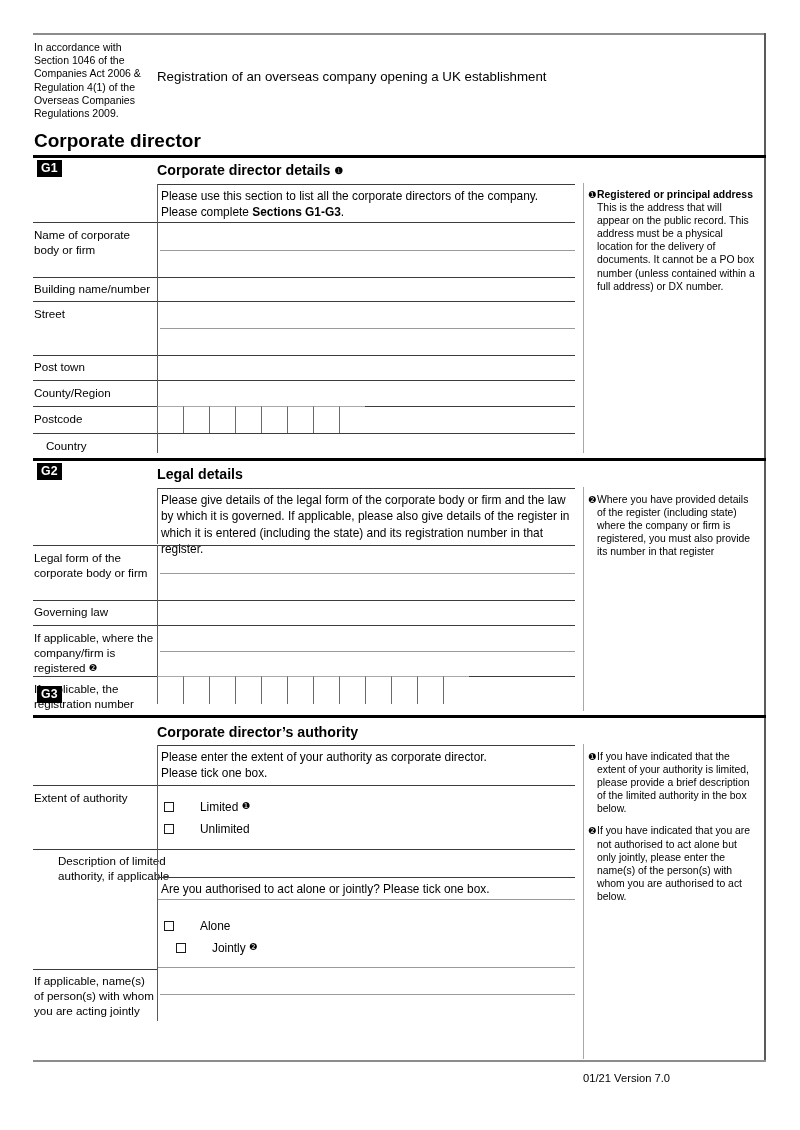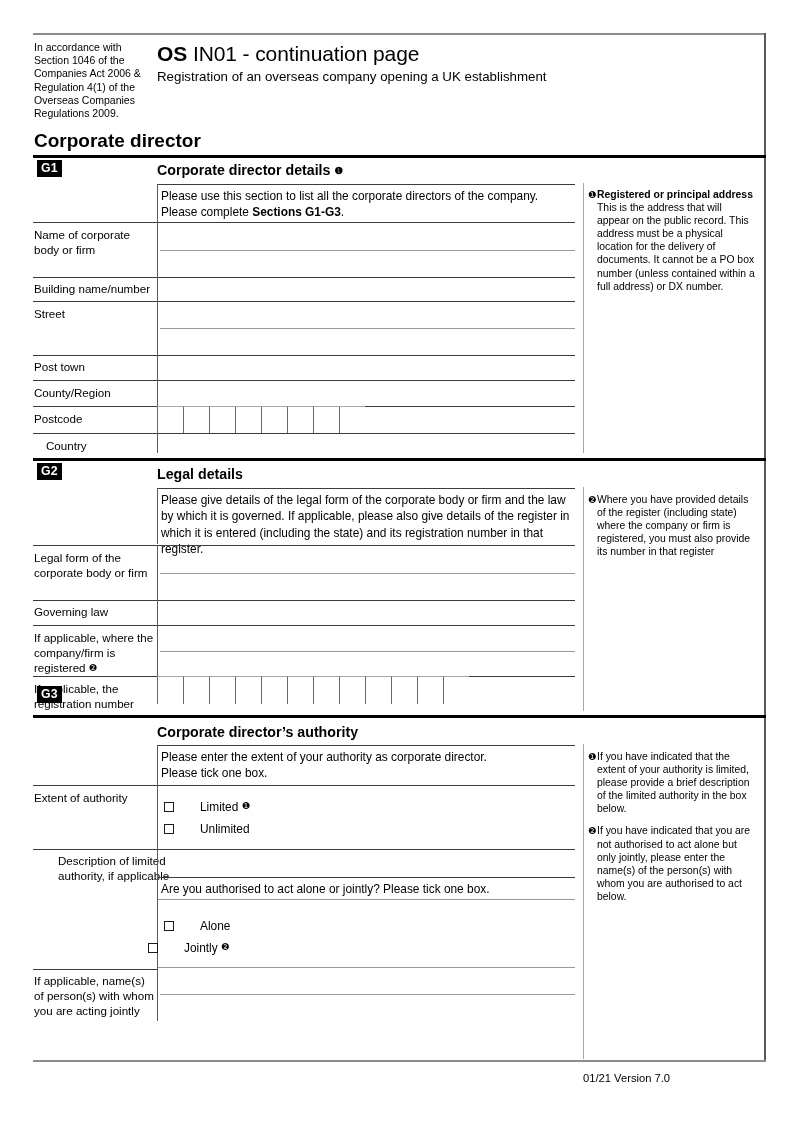--- a/index.html
+++ b/index.html
@@ -211,21 +211,20 @@
 <body>
 
 <div class="page">
 
   <div class="rule-top"></div>
   <div class="rule-right"></div>
   <div class="rule-bottom"></div>
 
   <div class="hdr-note">In accordance with Section 1046 of the Companies Act 2006 &amp; Regulation 4(1) of the Overseas Companies Regulations 2009.</div>
 
-  <div class="hdr-title"><b>OS</b><span> IN01 - continuation page</span></div>
 
   <div class="hdr-sub">Registration of an overseas company opening a UK establishment</div>
 
   <div class="section-title" style="top:132px;">Corporate director</div>
 
   <div class="secbar" style="top:155px;"></div>
   <div class="secnum" style="top:160px;">G1</div>
   <div class="sechead" style="top:161px;"><span>Corporate director details</span> <span class="marker-inline">❶</span></div>
 
   <div class="hline dark" style="left:157px; top:184px; width:418px;"></div>
@@ -371,21 +370,21 @@
   <div class="hline dark" style="left:157px; top:877px; width:418px;"></div>
   <div class="vline" style="left:157px; top:877px; height:22px;"></div>
   <div class="finstr" style="top:881px; width:412px;">Are you authorised to act alone or jointly? Please tick one box.</div>
 
   <div class="hline" style="left:157px; top:899px; width:418px;"></div>
   <div class="vline" style="left:157px; top:899px; height:68px;"></div>
 
   <div class="cbrow" style="left:164px; top:918px;">
     <span class="cbbox"></span><span class="cbtext">Alone</span>
   </div>
-  <div class="cbrow" style="left:148px; top:940px;">
+  <div class="cbrow" style="left:176px; top:940px;">
     <span class="cbbox"></span><span class="cbtext">Jointly</span> <span class="marker-inline">❷</span>
   </div>
 
   <div class="hline" style="left:157px; top:967px; width:418px;"></div>
   <div class="hline dark" style="left:33px; top:969px; width:124px;"></div>
   <div class="flabel" style="top:973px;">If applicable, name(s) of person(s) with whom you are acting jointly</div>
   <div class="vline" style="left:157px; top:967px; height:27px;"></div>
   <div class="hline" style="left:160px; top:994px; width:415px;"></div>
   <div class="vline" style="left:157px; top:994px; height:27px;"></div>
 

